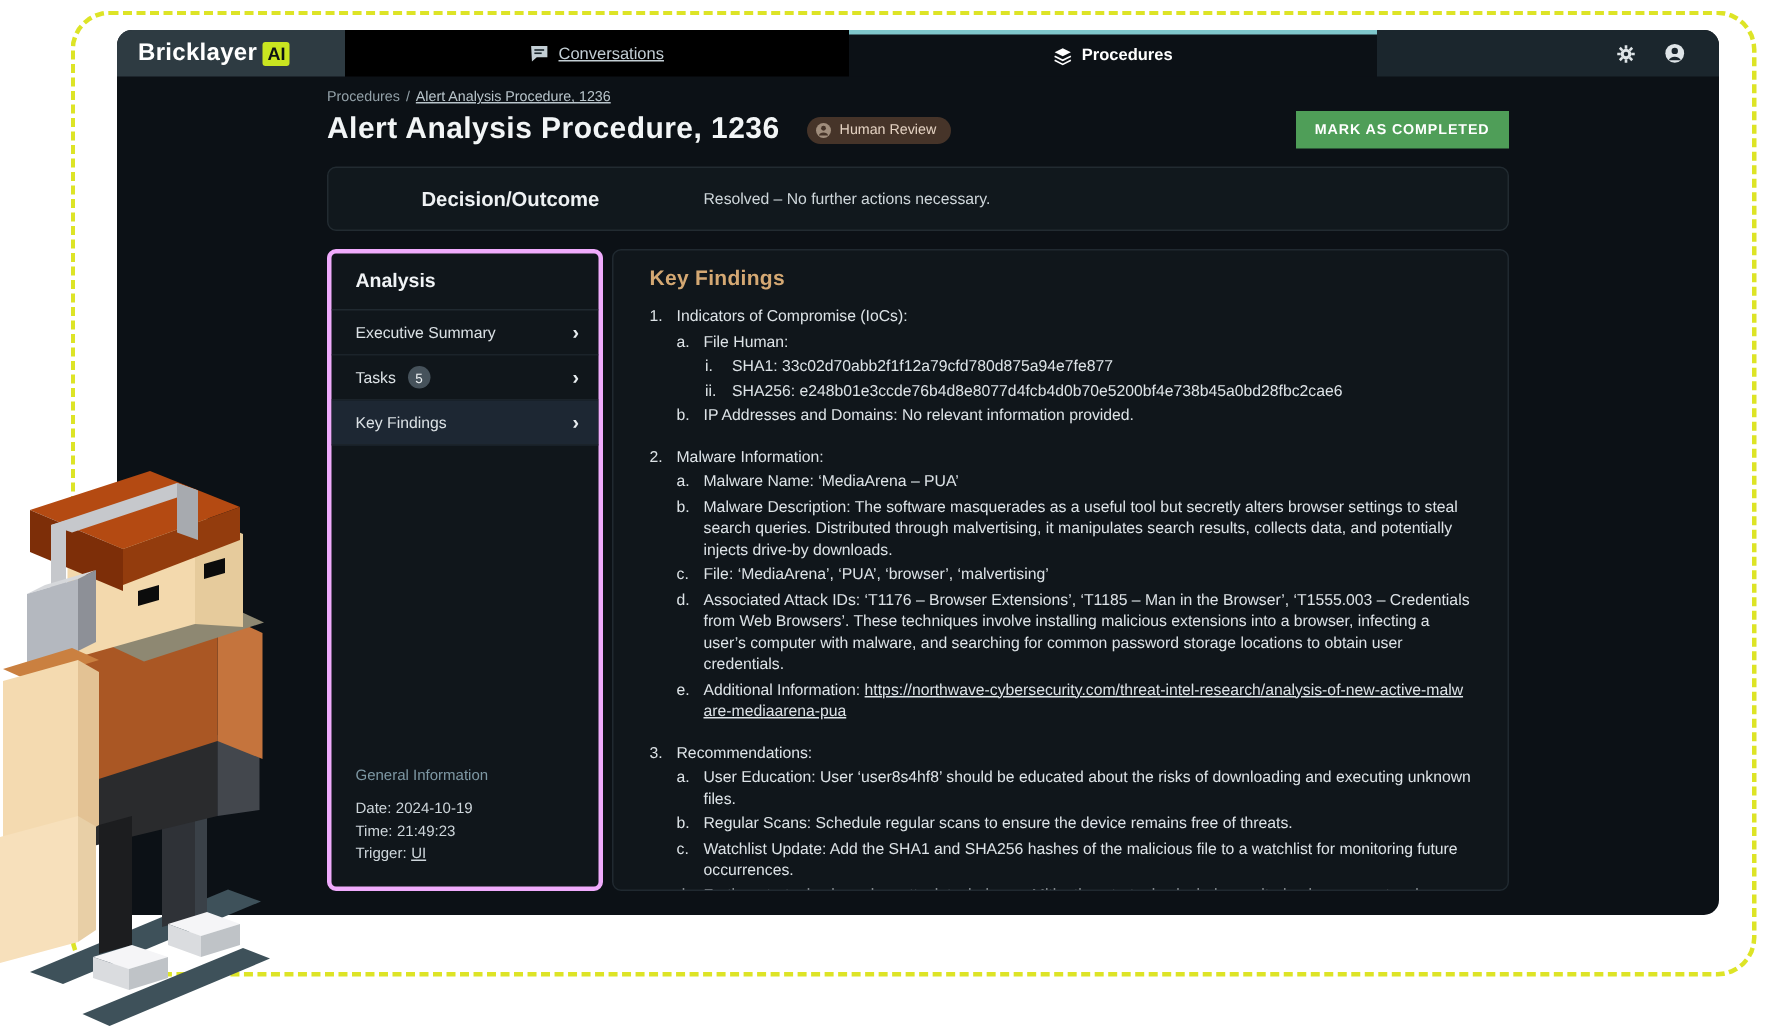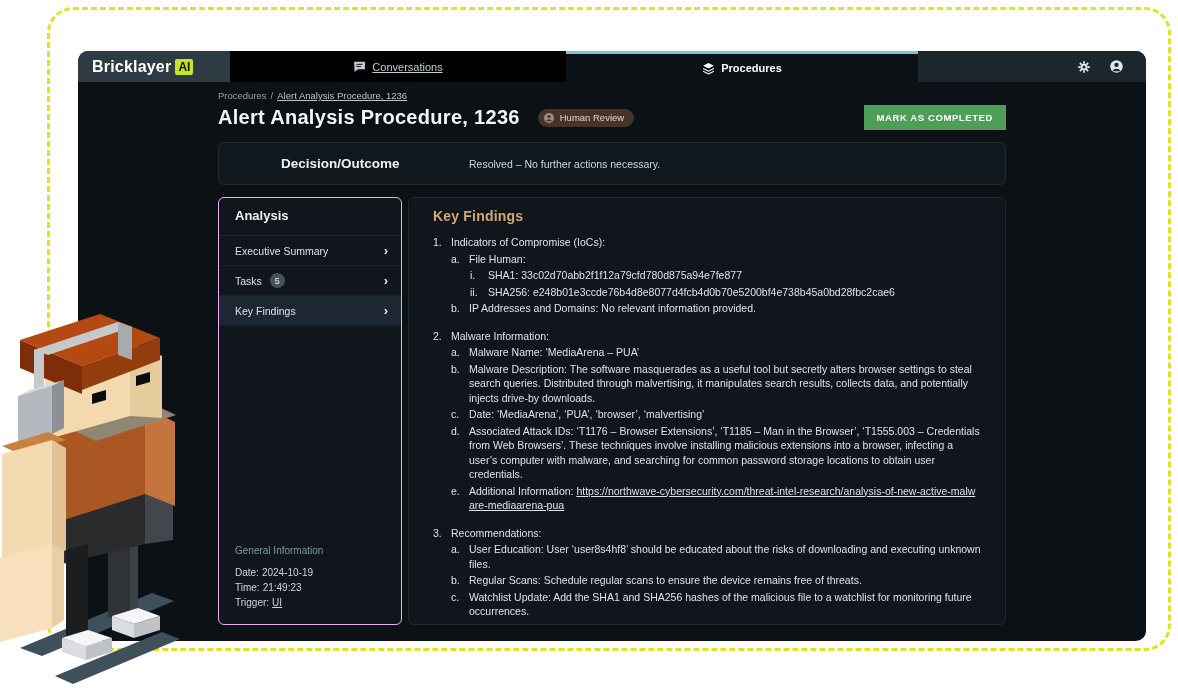--- a/index.html
+++ b/index.html
@@ -1,21 +1,21 @@
 <!DOCTYPE html>
 <html><head>
 <meta charset="utf-8">
 <style>
   * { box-sizing: border-box; margin: 0; padding: 0; }
   html,body { width:1178px; height:688px; background:#ffffff; font-family:"Liberation Sans", sans-serif; position:relative; overflow:hidden; }
 
   .frame-border { position:absolute; left:47px; top:7px; width:1124px; height:644px;
     border:3px dashed #dde426; border-radius:26px; z-index:1; }
 
-  .app-window { position:absolute; left:78px; top:51px; width:1068px; height:590px;
+  .app-window { position:absolute; left:78px; top:20px; width:1068px; height:590px;
     background:#0c1116; border-radius:10px; overflow:hidden; color:#e5eaed; z-index:2; }
 
   
   .app-header { display:flex; height:31px; align-items:stretch; }
   .logo-block { width:152px; background:#2e3b42; display:flex; align-items:center; padding-left:14px; gap:4px; flex:none; }
   .logo-text { font-size:16px; font-weight:bold; color:#ffffff; letter-spacing:.2px; }
   .logo-ai { background:#c9e520; color:#0c1114; font-weight:bold; font-size:12px; padding:0 3px; border-radius:2px; line-height:16px; }
   .tab { display:flex; align-items:center; justify-content:center; gap:6px; font-size:11px; cursor:pointer; }
   .tab-conversations { width:336px; background:#000000; color:#c3ced4;text-decoration:underline; }
   .tab-procedures { width:352px; background:#0c1116; border-top:3px solid #7fc6cb; color:#ffffff; font-weight:bold; }
@@ -36,21 +36,21 @@
     letter-spacing:.6px; padding:7px 13px; border-radius:0; border:none; cursor:pointer; }
 
   .decision-card { margin-top:12px; background:#11181d; border:1px solid #222b31; border-radius:6px;
     height:43px; display:flex; align-items:center; padding:0 26px; }
   .decision-label { font-size:13.5px; font-weight:bold; color:#eef1f3; width:188px; flex:none;margin-left:36px; }
   .decision-value { font-size:10.5px; color:#ced6da; }
 
   .cards-row { display:flex; gap:6px; margin-top:12px; height:428px; }
 
   
-  .sidebar-card { width:184px; flex:none; background:#10161b; border:1px solid #f0abfc; border-radius:6px;
+  .sidebar-card { width:184px; flex:none; background:#10161b; border:3px solid #f0abfc; border-radius:6px;
     display:flex; flex-direction:column; overflow:hidden; }
   .sidebar-title { padding:10px 16px 12px; font-size:13px; font-weight:bold; color:#f0f3f5; border-bottom:1px solid #202930; }
   .side-item { display:flex; align-items:center; padding:0 13px 0 16px; height:30px;
     border-bottom:1px solid #1b232a; font-size:10.5px; color:#dbe1e5; cursor:pointer; }
   .side-item.active { background:#1d2733; }
   .side-item .chev { margin-left:auto; font-size:13px; font-weight:bold; color:#e8edf0; }
   .count-badge { background:#46525b; border-radius:50%; width:15px; height:15px; display:inline-flex;
     align-items:center; justify-content:center; font-size:9px; margin-left:8px; color:#eef2f4; }
   .general-info { margin-top:auto; padding:12px 16px 14px; font-size:10px; }
   .gi-title { color:#7e98a4; margin-bottom:9px; }
@@ -218,21 +218,21 @@
             <div class="finding-row lvl1">
               <span class="marker">a.</span>
               <span class="ftext">Malware Name: ‘MediaArena – PUA’</span>
             </div>
             <div class="finding-row lvl1">
               <span class="marker">b.</span>
               <span class="ftext">Malware Description: The software masquerades as a useful tool but secretly alters browser settings to steal search queries. Distributed through malvertising, it manipulates search results, collects data, and potentially injects drive-by downloads.</span>
             </div>
             <div class="finding-row lvl1">
               <span class="marker">c.</span>
-              <span class="ftext">Date: ‘MediaArena’, ‘PUA’, ‘browser’, ‘malvertising’</span>
+              <span class="ftext">File: ‘MediaArena’, ‘PUA’, ‘browser’, ‘malvertising’</span>
             </div>
             <div class="finding-row lvl1">
               <span class="marker">d.</span>
               <span class="ftext">Associated Attack IDs: ‘T1176 – Browser Extensions’, ‘T1185 – Man in the Browser’, ‘T1555.003 – Credentials from Web Browsers’. These techniques involve installing malicious extensions into a browser, infecting a user’s computer with malware, and searching for common password storage locations to obtain user credentials.</span>
             </div>
             <div class="finding-row lvl1">
               <span class="marker">e.</span>
               <span class="ftext">Additional Information: <a>https://northwave-cybersecurity.com/threat-intel-research/analysis-of-new-active-malware-mediaarena-pua</a></span>
             </div>
             <div class="finding-row lvl0 gap">

